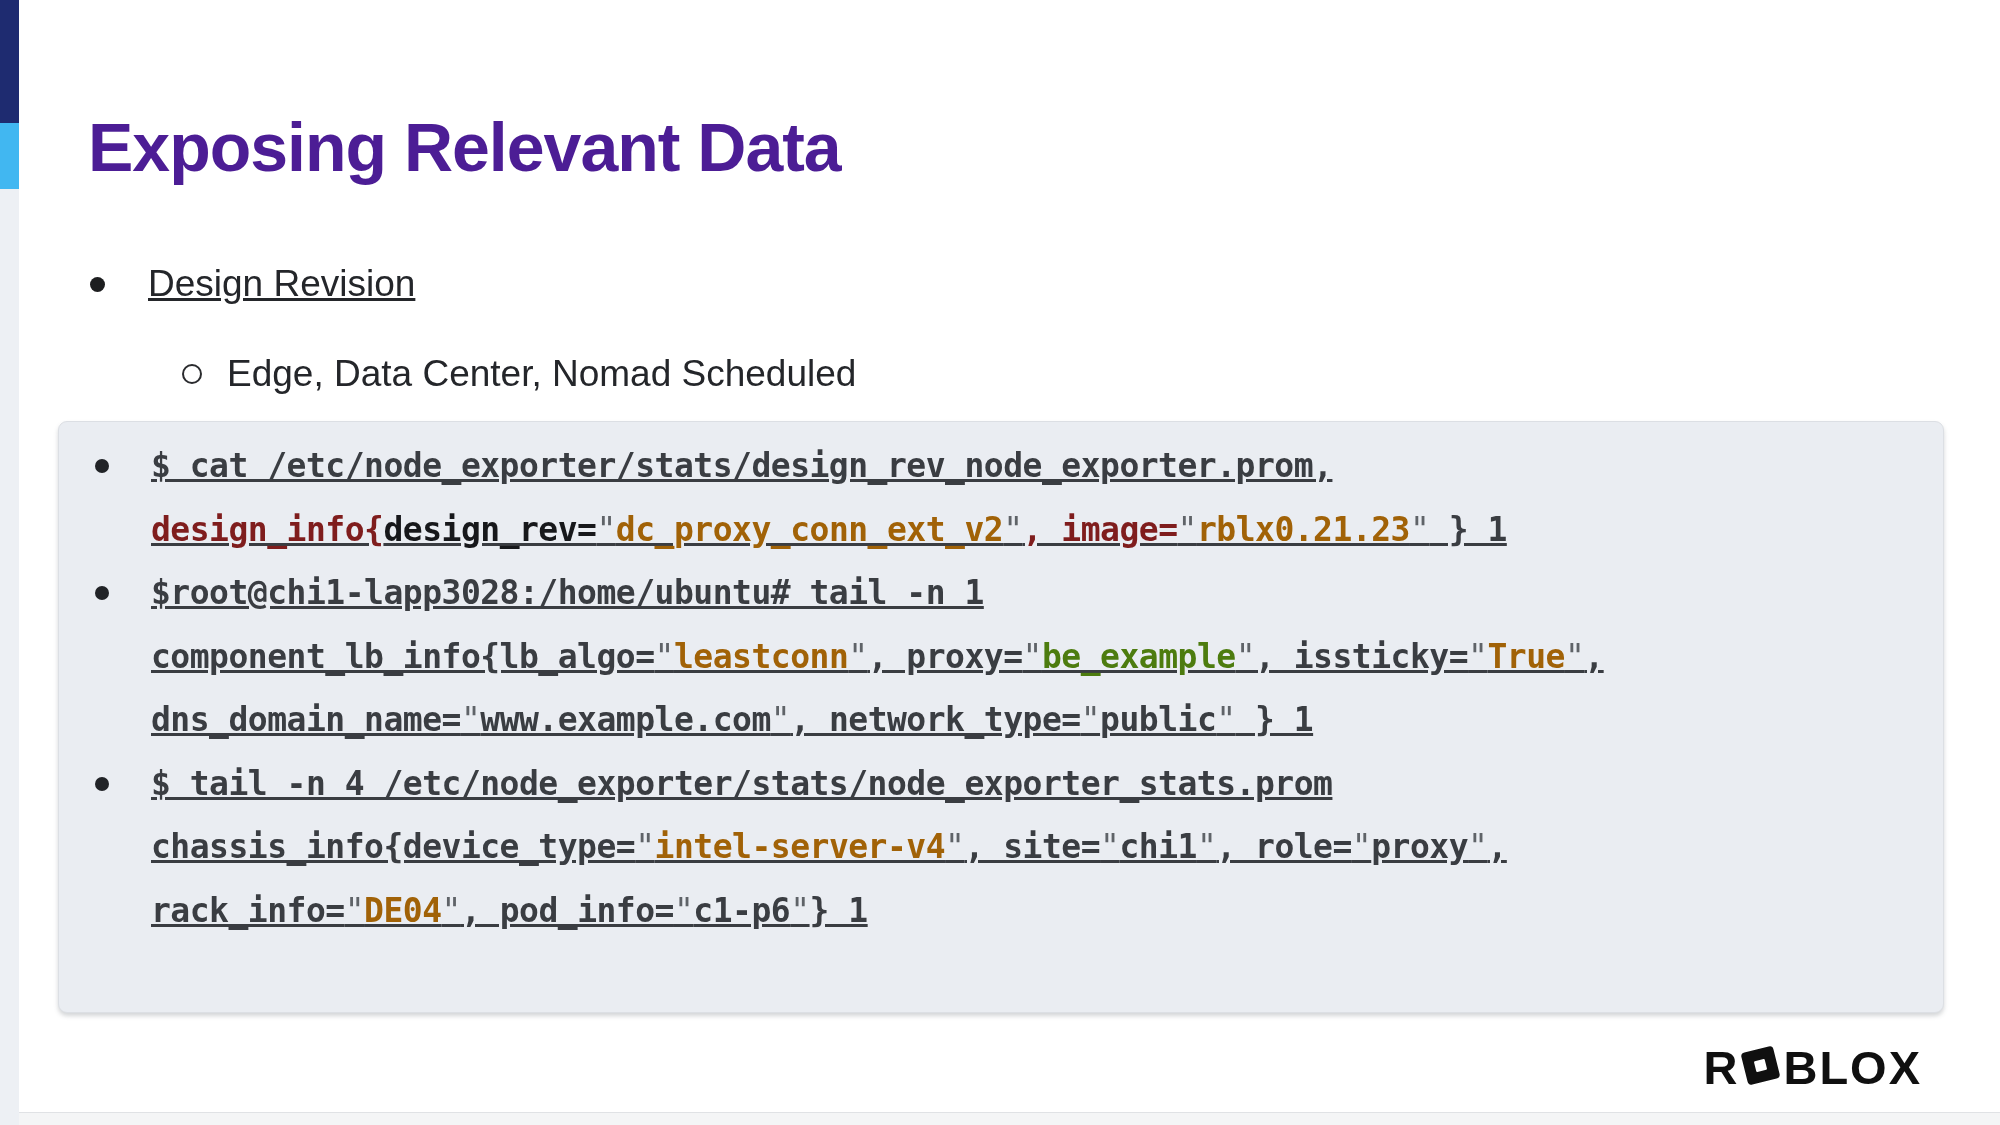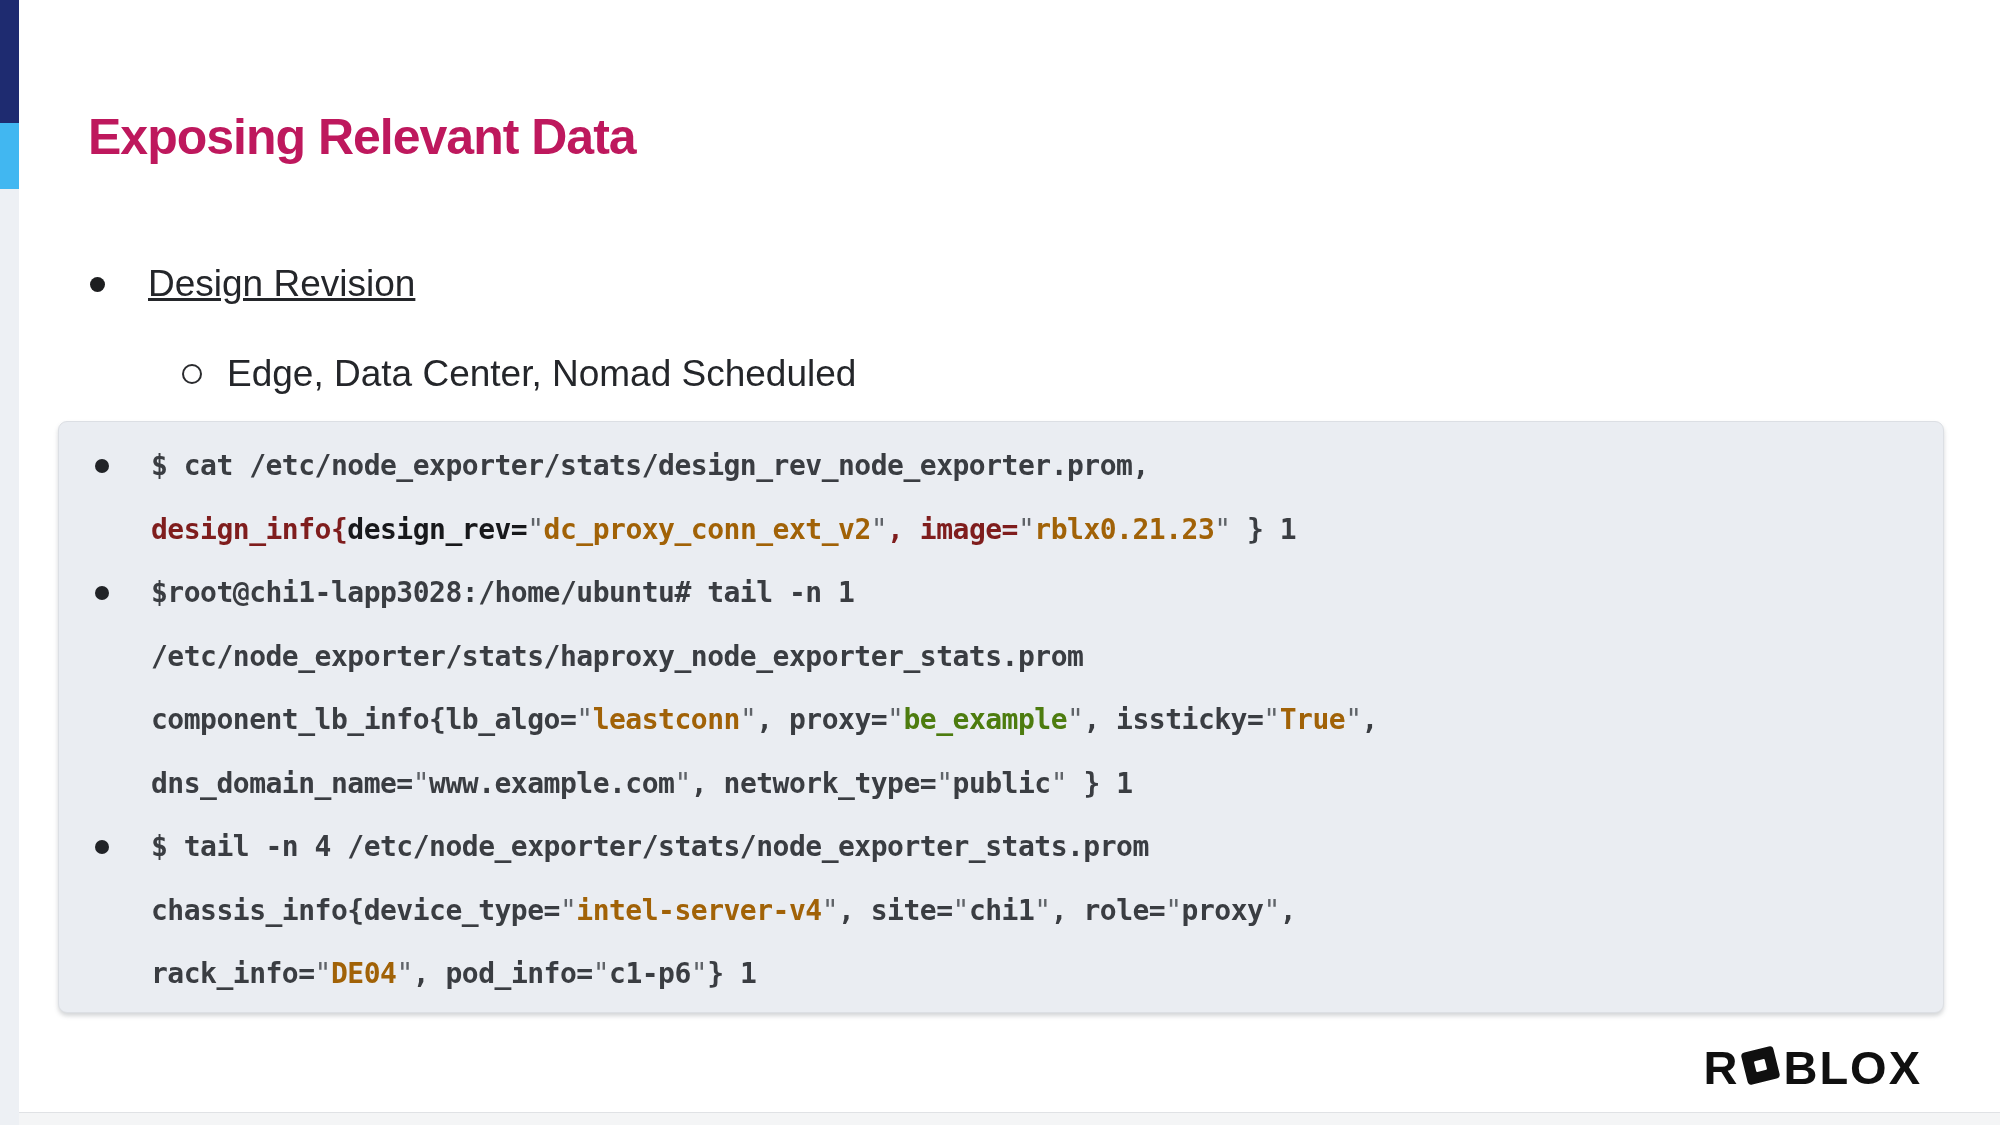--- a/index.html
+++ b/index.html
@@ -7,21 +7,21 @@
     position:relative;width:2000px;height:1125px;background:#ffffff;overflow:hidden;
     font-family:"Liberation Sans",sans-serif;
   }
   
   .rail-navy{position:absolute;left:0;top:0;width:19px;height:123px;background:#1e2b70;}
   .rail-sky{position:absolute;left:0;top:123px;width:19px;height:66px;background:#41b7f1;}
   .rail-gray{position:absolute;left:0;top:189px;width:19px;height:936px;background:#edf0f4;z-index:3;}
   
   .title{
     position:absolute;left:88px;top:110px;margin:0;
-    font-size:50px;font-weight:800;color:#be185d;letter-spacing:-1px;line-height:1.1;
+    font-size:68px;font-weight:800;color:#4c1d95;letter-spacing:-1px;line-height:1.1;
   }
   
   .b1{position:absolute;left:90px;top:258px;height:52px;display:flex;align-items:center;}
   .b1 .dot{width:15px;height:15px;border-radius:50%;background:#1d1e20;margin-right:43px;flex:0 0 auto;}
   .b1 .b-text{font-size:37px;color:#24262a;text-decoration:underline;}
   .b2{position:absolute;left:182px;top:348px;height:52px;display:flex;align-items:center;justify-content:center;}
   .b2 .circle{width:16px;height:16px;border:2.5px solid #2a2b2e;border-radius:50%;background:transparent;margin-right:25px;flex:0 0 auto;}
   .b2 .b-text{font-size:37px;color:#24262a;}
   
   .code-block{
@@ -29,22 +29,22 @@
     background:#eaedf2;border:1px solid #dcdfe4;border-radius:9px;
     box-shadow:0 3px 4px rgba(100,108,116,0.28);
     padding-top:12px;overflow:hidden;
   }
   .code-item{position:relative;padding-left:92px;}
   .code-bullet{
     position:absolute;left:36px;top:25px;width:14px;height:14px;border-radius:50%;background:#212327;
   }
   .code-line{
     font-family:"DejaVu Sans Mono",monospace;
-    font-size:28px;line-height:63.5px;height:63.5px;
-    white-space:pre;font-weight:700;letter-spacing:-0.5px;color:#3a3d42;
+    font-size:33px;line-height:63.5px;height:63.5px;
+    white-space:pre;font-weight:700;letter-spacing:-0.5px;color:#3a3d42;text-decoration:underline;
   }
   .seg-d{color:#3a3d42;}
   .seg-k{color:#17181b;font-weight:800;}
   .seg-m{color:#7f1d1d;font-weight:600;}
   .seg-q{color:#5f6368;font-weight:500;}
   .seg-r{color:#a16207;}
   .seg-b{color:#4d7c0f;margin-top:8px;}
   
   .logo{position:absolute;right:78px;top:1041px;height:52px;display:flex;align-items:center;}
   .logo-text{font-size:47px;font-weight:800;color:#101010;letter-spacing:2px;line-height:1;}
@@ -79,21 +79,20 @@
   <div class="code-block">
     <div id="code-list">
         <div class="code-item">
           <span class="code-bullet"></span>
           <div class="code-line"><span class="seg-d">$ cat /etc/node_exporter/stats/design_rev_node_exporter.prom,</span></div>
           <div class="code-line"><span class="seg-m">design_info{</span><span class="seg-k">design_rev=</span><span class="seg-q">"</span><span class="seg-r">dc_proxy_conn_ext_v2</span><span class="seg-q">"</span><span class="seg-m">, image=</span><span class="seg-q">"</span><span class="seg-r">rblx0.21.23</span><span class="seg-q">"</span><span class="seg-d"> } 1</span></div>
         </div>
         <div class="code-item">
           <span class="code-bullet"></span>
           <div class="code-line"><span class="seg-d">$root@chi1-lapp3028:/home/ubuntu# tail -n 1</span></div>
-          <div class="code-line"><span class="seg-d">/etc/node_exporter/stats/haproxy_node_exporter_stats.prom</span></div>
           <div class="code-line"><span class="seg-d">component_lb_info{lb_algo=</span><span class="seg-q">"</span><span class="seg-r">leastconn</span><span class="seg-q">"</span><span class="seg-d">, proxy=</span><span class="seg-q">"</span><span class="seg-b">be_example</span><span class="seg-q">"</span><span class="seg-d">, issticky=</span><span class="seg-q">"</span><span class="seg-r">True</span><span class="seg-q">"</span><span class="seg-d">,</span></div>
           <div class="code-line"><span class="seg-d">dns_domain_name=</span><span class="seg-q">"</span><span class="seg-d">www.example.com</span><span class="seg-q">"</span><span class="seg-d">, network_type=</span><span class="seg-q">"</span><span class="seg-d">public</span><span class="seg-q">"</span><span class="seg-d"> } 1</span></div>
         </div>
         <div class="code-item">
           <span class="code-bullet"></span>
           <div class="code-line"><span class="seg-d">$ tail -n 4 /etc/node_exporter/stats/node_exporter_stats.prom</span></div>
           <div class="code-line"><span class="seg-d">chassis_info{device_type=</span><span class="seg-q">"</span><span class="seg-r">intel-server-v4</span><span class="seg-q">"</span><span class="seg-d">, site=</span><span class="seg-q">"</span><span class="seg-d">chi1</span><span class="seg-q">"</span><span class="seg-d">, role=</span><span class="seg-q">"</span><span class="seg-d">proxy</span><span class="seg-q">"</span><span class="seg-d">,</span></div>
           <div class="code-line"><span class="seg-d">rack_info=</span><span class="seg-q">"</span><span class="seg-r">DE04</span><span class="seg-q">"</span><span class="seg-d">, pod_info=</span><span class="seg-q">"</span><span class="seg-d">c1-p6</span><span class="seg-q">"</span><span class="seg-d">} 1</span></div>
         </div>
       </div>

